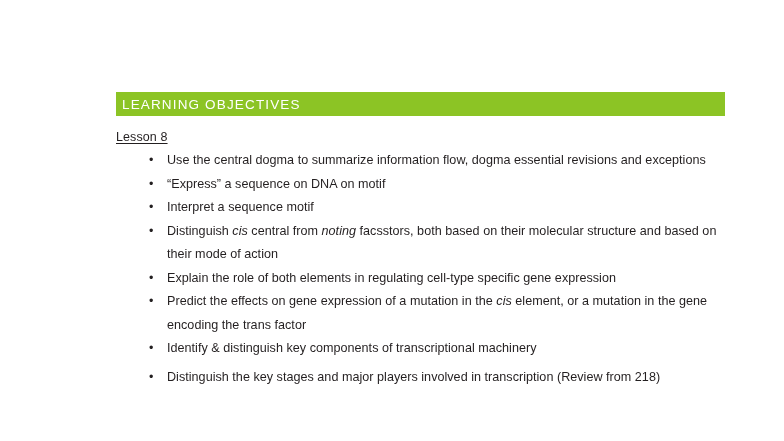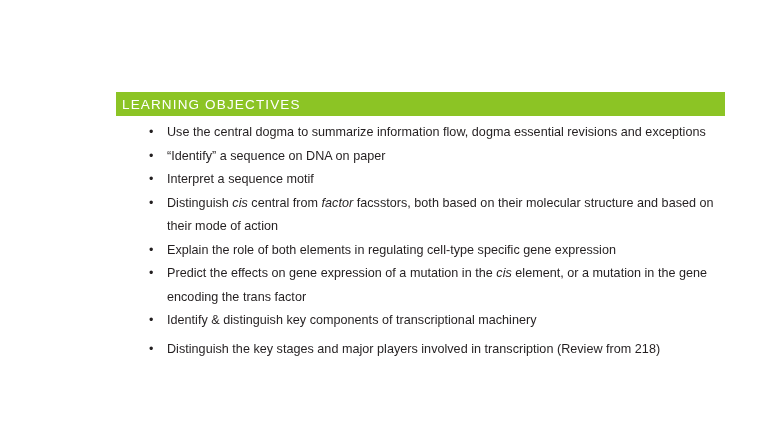--- a/index.html
+++ b/index.html
@@ -100,36 +100,37 @@
 <body>
 
 <div class="page">
   <div class="doc-body">
 
     <div class="section-header">
       <span class="section-header-text">LEARNING OBJECTIVES</span>
     </div>
 
     <div id="lesson-container">
+        <div class="lesson-heading">Lesson 8</div>
         <ul class="objectives">
           <li>
             <span class="bullet-marker">•</span>
             <span class="li-text"><span>Use the central dogma to summarize information flow, dogma essential revisions and exceptions</span></span>
           </li>
           <li>
             <span class="bullet-marker">•</span>
-            <span class="li-text"><span>“Identify” a sequence on DNA on paper</span></span>
+            <span class="li-text"><span>“Express” a sequence on DNA on motif</span></span>
           </li>
           <li>
             <span class="bullet-marker">•</span>
             <span class="li-text"><span>Interpret a sequence motif</span></span>
           </li>
           <li>
             <span class="bullet-marker">•</span>
-            <span class="li-text"><span>Distinguish </span><span class="it">cis</span><span> central from </span><span class="it">factor</span><span> facsstors, both based on their molecular structure and based on their mode of action</span></span>
+            <span class="li-text"><span>Distinguish </span><span class="it">cis</span><span> central from </span><span class="it">noting</span><span> facsstors, both based on their molecular structure and based on their mode of action</span></span>
           </li>
           <li>
             <span class="bullet-marker">•</span>
             <span class="li-text"><span>Explain the role of both elements in regulating cell-type specific gene expression</span></span>
           </li>
           <li>
             <span class="bullet-marker">•</span>
             <span class="li-text"><span>Predict the effects on gene expression of a mutation in the </span><span class="it">cis</span><span> element, or a mutation in the gene encoding the trans factor</span></span>
           </li>
           <li>

